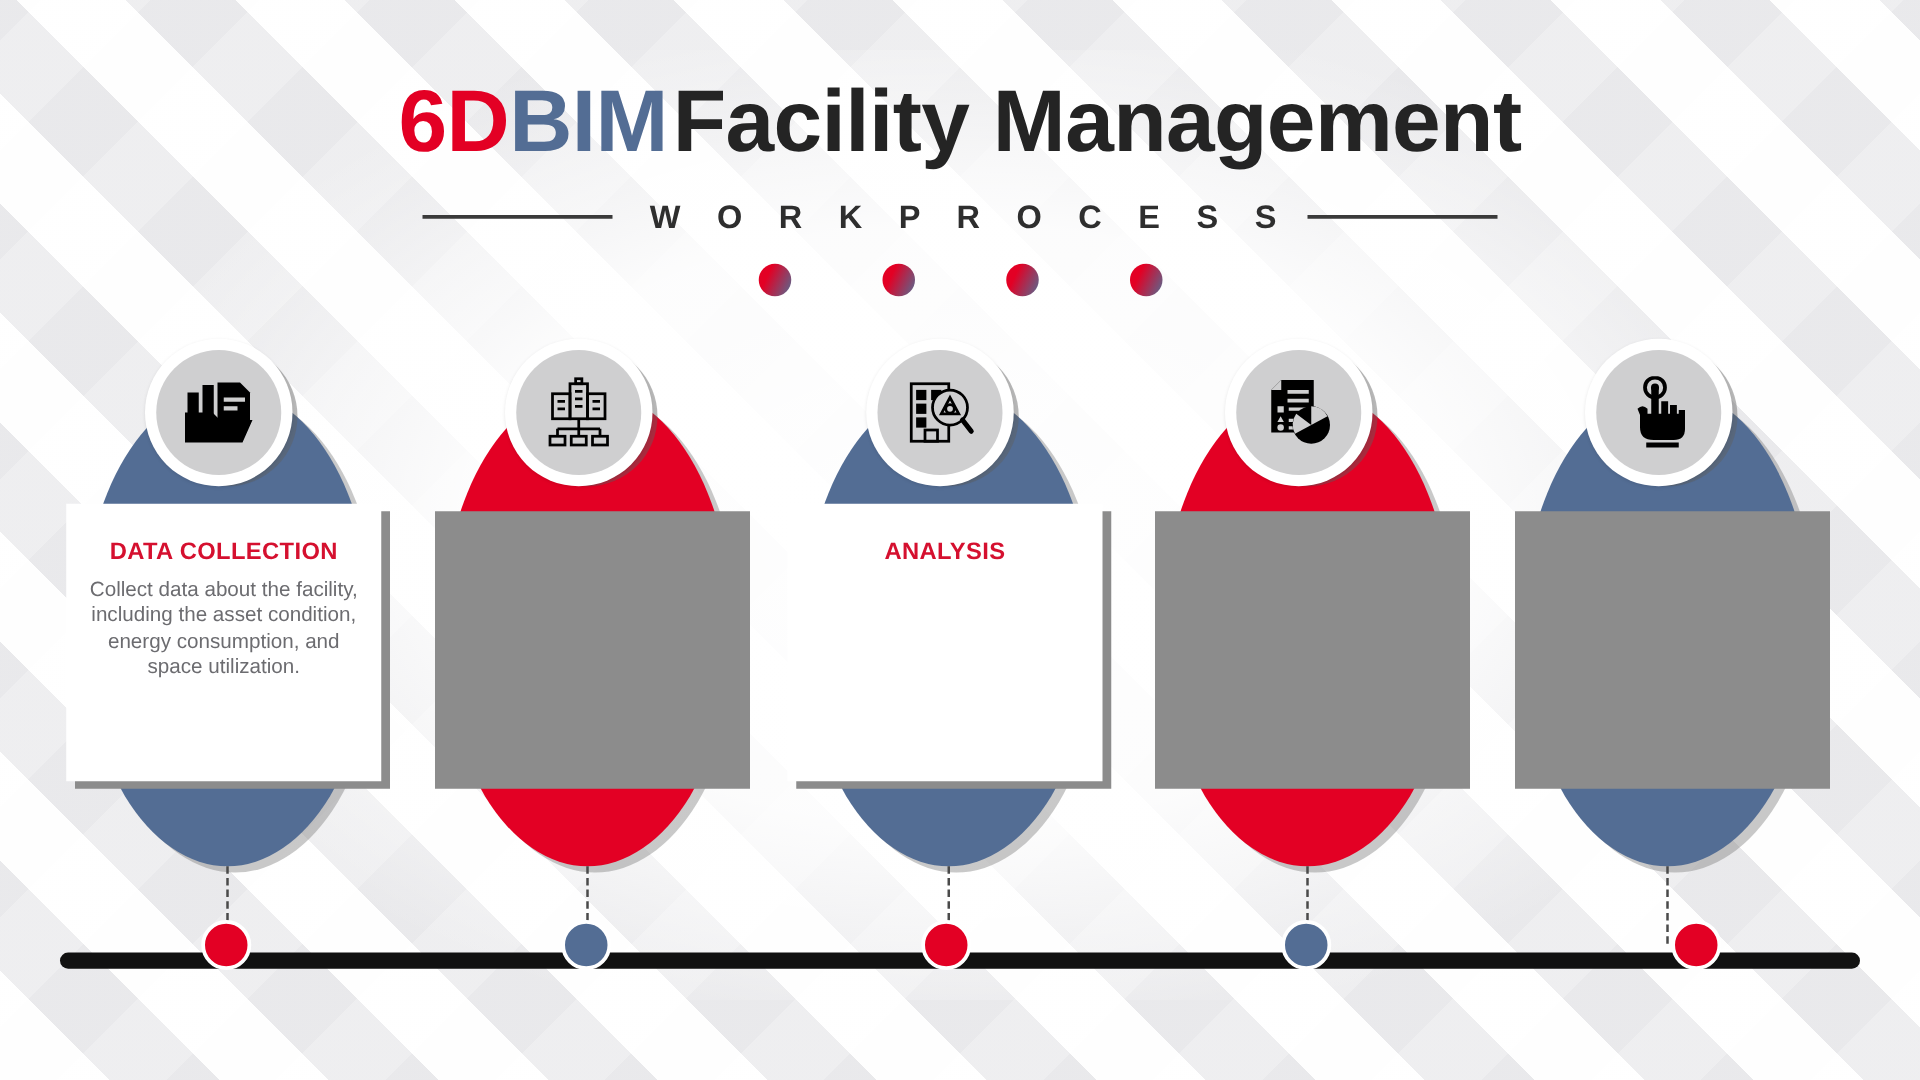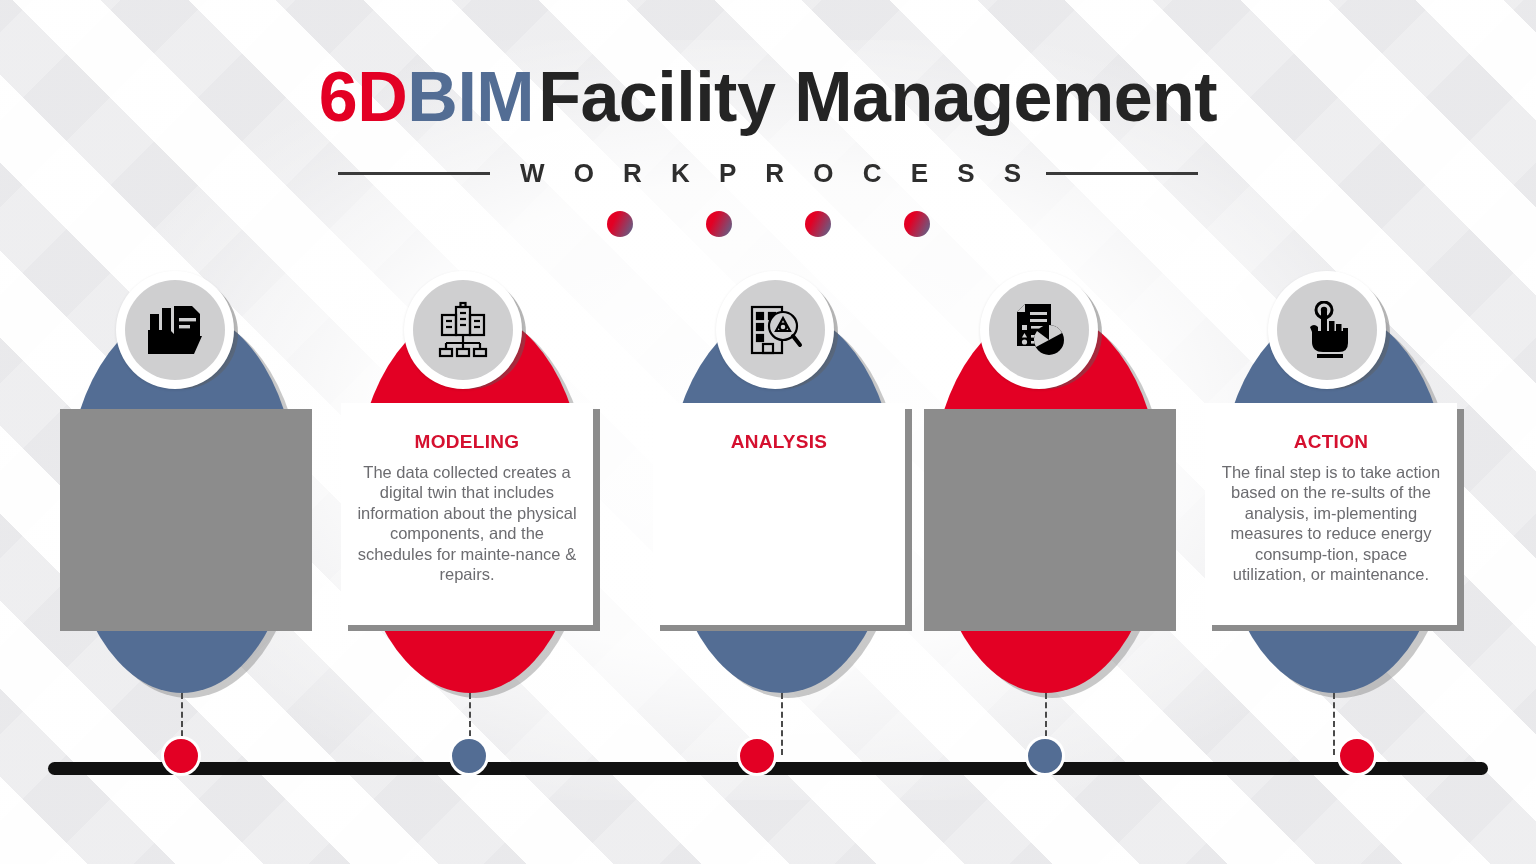--- a/index.html
+++ b/index.html
@@ -284,20 +284,24 @@
             <rect x="4" y="10" width="9" height="22"></rect>
             <rect x="16" y="4" width="9" height="28"></rect>
             <path d="M28 2 h18 l8 8 v24 H28z"></path>
             <rect x="33" y="14" width="17" height="3.4" fill="#cfcfd0"></rect>
             <rect x="33" y="21" width="11" height="3.4" fill="#cfcfd0"></rect>
             <path d="M2 26 h22 l6 6 h26 l-8 18 H2z"></path>
           </svg>
         </div>
       </div>
       <div class="card-shadow"></div>
+      <div class="card">
+        <p class="card-title">DATA COLLECTION</p>
+        <p class="card-body">Collect data about the facility, including the asset condition, energy consumption, and space utilization.</p>
+      </div>
     </div>
 
     <div class="step" style="left:336px;">
       <div class="pill-shadow"></div>
       <div class="pill red"></div>
       <div class="connector"></div>
       <div class="badge-shadow"></div>
       <div class="badge">
         <div class="badge-inner">
           <svg width="58" height="58" viewBox="0 0 58 58" fill="none" stroke="#000" stroke-width="2.2">
@@ -317,27 +321,23 @@
             <line x1="12" y1="42" x2="12" y2="48"></line>
             <line x1="29" y1="42" x2="29" y2="48"></line>
             <line x1="46" y1="42" x2="46" y2="48"></line>
             <rect x="6" y="48" width="12" height="7"></rect>
             <rect x="23" y="48" width="12" height="7"></rect>
             <rect x="40" y="48" width="12" height="7"></rect>
           </svg>
         </div>
       </div>
       <div class="card-shadow"></div>
-      <div class="card">
-        <p class="card-title">MODELING</p>
-        <p class="card-body">The data collected creates a digital twin that includes information about the physical components, and the schedules for mainte-nance &amp; repairs.</p>
-      </div>
-    </div>
-
-    <div class="step" style="left:648px;">
+    </div>
+
+    <div class="step" style="left:625px;">
       <div class="pill-shadow"></div>
       <div class="pill blue"></div>
       <div class="connector"></div>
       <div class="badge-shadow"></div>
       <div class="badge">
         <div class="badge-inner">
           <svg width="58" height="58" viewBox="0 0 58 58" fill="none" stroke="#000" stroke-width="2.2">
             <rect x="6" y="6" width="30" height="46"></rect>
             <rect x="11" y="12" width="6" height="6" fill="#000"></rect>
             <rect x="11" y="23" width="6" height="6" fill="#000"></rect>
@@ -398,24 +398,20 @@
             <path d="M29 20 h5.5 v14 h-5.5z"></path>
             <path d="M36 23 h5.5 v12 h-5.5z"></path>
             <path d="M43 27 h5 v9 h-5z"></path>
             <path d="M10 26 q4-4 8 0 v10 l-6 -5z"></path>
             <path d="M12 30 h36 v12 q0 9 -9 9 H23 q-11 0 -11 -10z"></path>
             <rect x="17" y="53" width="26" height="4"></rect>
           </svg>
         </div>
       </div>
       <div class="card-shadow"></div>
-      <div class="card">
-        <p class="card-title">ACTION</p>
-        <p class="card-body">The final step is to take action based on the re-sults of the analysis, im-plementing measures to reduce energy consump-tion, space utilization, or maintenance.</p>
-      </div>
     </div>
 
   </div>
 
   <div class="timeline-bar"></div>
   <div class="tl-node red" style="left:161px;"></div>
   <div class="tl-node blue" style="left:449px;"></div>
   <div class="tl-node red" style="left:737px;"></div>
   <div class="tl-node blue" style="left:1025px;"></div>
   <div class="tl-node red" style="left:1337px;"></div>

